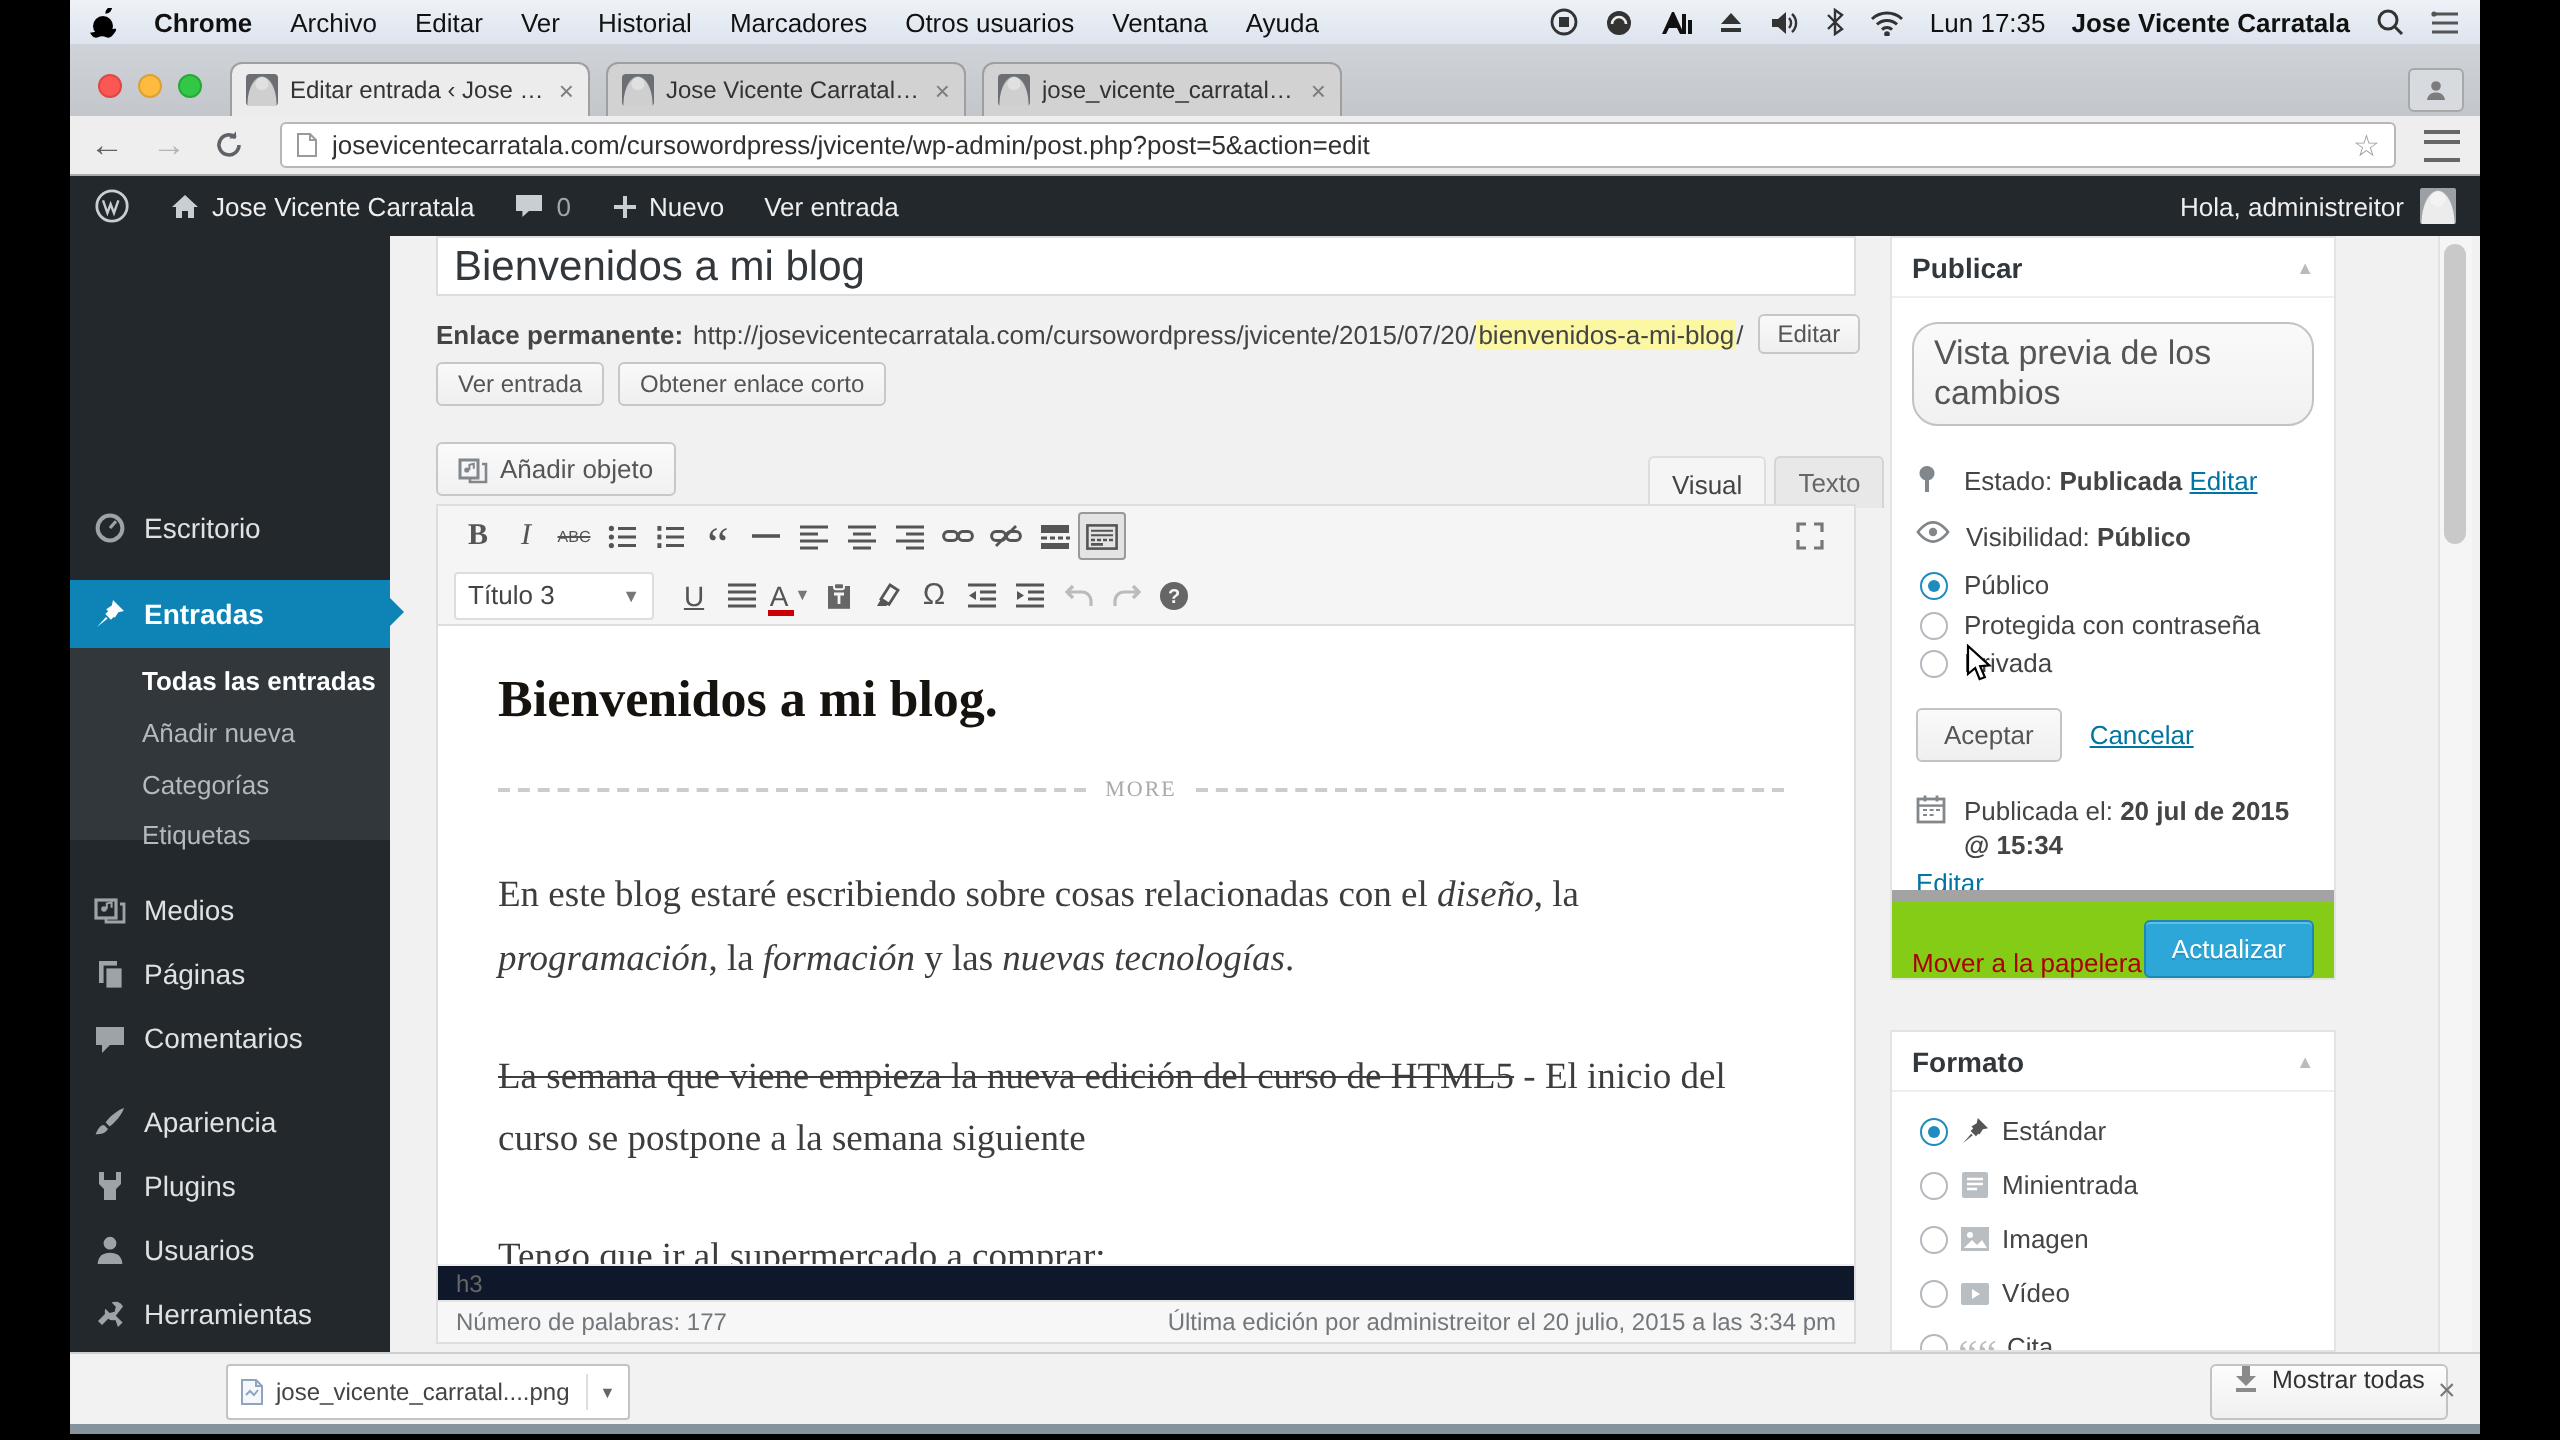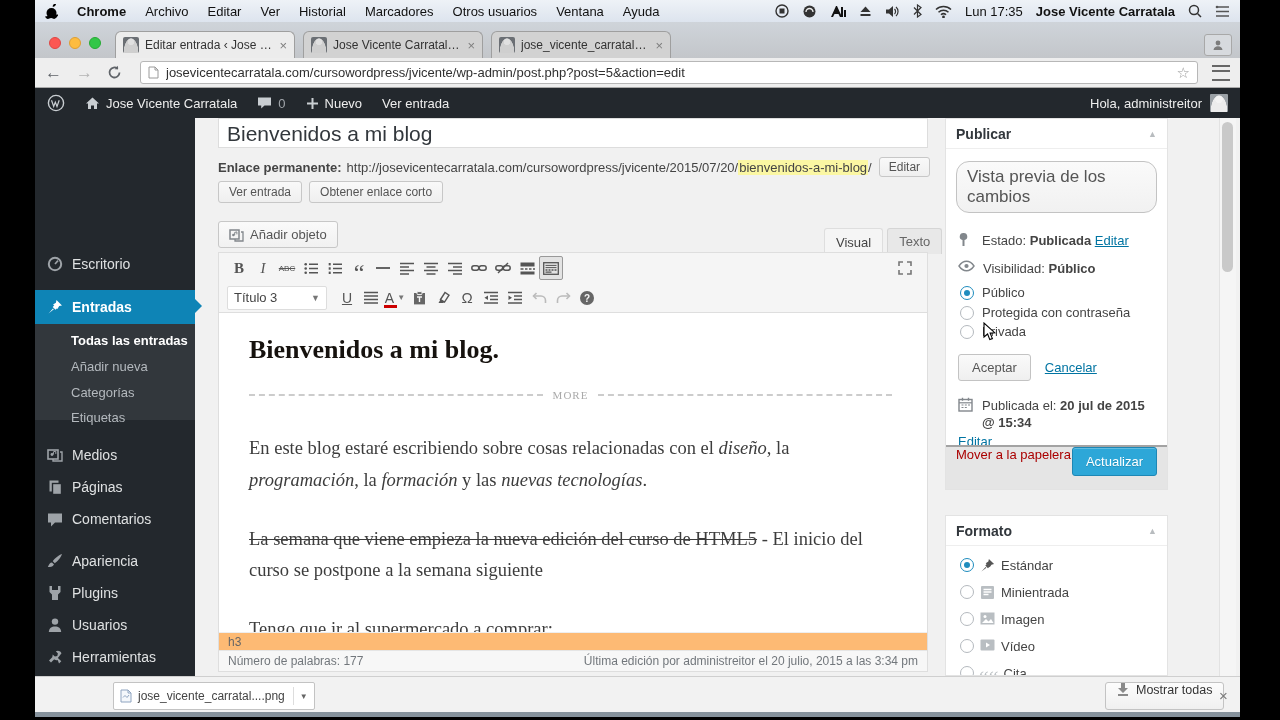--- a/index.html
+++ b/index.html
@@ -103,21 +103,21 @@
   .acolor::after{content:"";position:absolute;left:-1px;bottom:-4px;width:13px;height:3px;background:#c00}
 
   .edcontent{position:absolute;left:0;top:60px;width:100%;height:320px;padding:14px 35px 0 30px;box-sizing:border-box;
              font-family:"Liberation Serif",serif;color:#3d3d3d}
   .edcontent h3{font-size:26px;color:#16120e;margin:8px 0 24px 0;font-weight:bold}
   .moresep{display:flex;align-items:center;color:#aaa;font-size:11px;letter-spacing:1px;margin:0 0 32px 0}
   .moresep .dash{flex:1;border-top:2px dashed #ccc}
   .moresep .ml{padding:0 10px}
   .edcontent p{font-size:18.5px;line-height:1.72;margin:0 0 27px 0}
   .pathbar{position:absolute;left:0;bottom:21px;width:100%;height:18px;border-top:1px solid #eee;font-size:12px;color:#666;
-           display:flex;align-items:center;padding-left:9px;box-sizing:border-box;background:#fdba74}
+           display:flex;align-items:center;padding-left:9px;box-sizing:border-box;background:#0f172a}
   .statusbar{position:absolute;left:0;bottom:0;width:100%;height:21px;background:#f7f7f7;border-top:1px solid #e5e5e5;
              font-size:12px;color:#72777c;display:flex;align-items:center;padding:0 9px;box-sizing:border-box}
   .statusbar .rgt{margin-left:auto}
 
   
   .postbox{position:absolute;left:910px;width:223px;background:#fff;border:1px solid #e3e3e3;box-sizing:border-box}
   .pbhead{height:29px;display:flex;align-items:center;padding:0 10px;border-bottom:1px solid #eee;
           font-size:14px;font-weight:bold;color:#32373c}
   .pbhead .tog{margin-left:auto;color:#b8bcbf;font-size:9px}
   .pubbox{top:118px;height:372px}
@@ -129,27 +129,27 @@
   .alink{color:#0074a2;text-decoration:underline}
   .radrow{font-size:13px;color:#444;margin:8px 12px 0 14px;display:flex;align-items:center;gap:8px}
   .radio{width:14px;height:14px;border-radius:50%;border:1px solid #b4b9be;background:#fff;box-sizing:border-box;flex:0 0 14px;position:relative}
   .radio.sel{border-color:#1e8cbe}
   .radio.sel::after{content:"";position:absolute;left:3px;top:3px;width:6px;height:6px;border-radius:50%;background:#1e8cbe}
   .chkwrap{font-size:13px;color:#444;margin:7px 8px 0 8px;line-height:19px}
   .checkbox{display:inline-block;width:14px;height:14px;border:1px solid #b4b9be;background:#fff;border-radius:2px;
             vertical-align:-3px;margin:0 7px 0 22px}
   .okrow{display:flex;align-items:center;gap:14px;margin:15px 12px 0 12px}
   .btnok{background:linear-gradient(#fafafa,#efefef);border:1px solid #c3c3c3;border-radius:3px;color:#555;font-size:13px;padding:5px 13px}
-  .pubfoot{position:absolute;left:0;bottom:0;width:100%;height:44px;background:#e5e5e5;border-top:2px solid #a3a3a3;
-           display:flex;align-items:flex-start;padding:0 10px;box-sizing:border-box}
+  .pubfoot{position:absolute;left:0;bottom:0;width:100%;height:44px;background:#84cc16;border-top:6px solid #a3a3a3;
+           display:flex;align-items:flex-end;padding:0 10px;box-sizing:border-box}
   .trash{color:#a00;font-size:13px;text-decoration:none}
   .btnupd{margin-left:auto;background:#2da7d8;border:1px solid #1d87b5;border-radius:3px;color:#fff;font-size:13px;
           padding:6px 13px;box-shadow:inset 0 1px 0 rgba(255,255,255,.25);text-shadow:0 1px 0 rgba(0,0,0,.15)}
   .fmtbox{top:515px;height:161px;overflow:hidden}
-  .frow{display:flex;gap:5px;font-size:13px;color:#444;margin:12px 0 0 14px;height:15px}
+  .frow{display:flex;align-items:center;gap:5px;font-size:13px;color:#444;margin:12px 0 0 14px;height:15px}
   .frow .fic{flex:0 0 17px;display:flex;justify-content:center}
 
   
   .scrolltrack{left:1184px;top:118px;width:17px;height:558px;background:#f5f5f5;border-left:1px solid #e2e2e2;box-sizing:border-box}
   .scrollthumb{position:absolute;left:2px;top:4px;width:11px;height:150px;background:#c9c9c9;border-radius:6px}
 
   
   .dlbar{left:0;top:676px;width:100%;height:36px;background:#f2f2f2;border-top:1px solid #cfcfcf;box-sizing:border-box;z-index:20}
   .dlchip{position:absolute;left:78px;top:5px;height:26px;background:#fff;border:1px solid #c3c3c3;border-radius:2px;
           display:flex;align-items:center;padding:0 6px;font-size:12px;color:#444;gap:6px}

